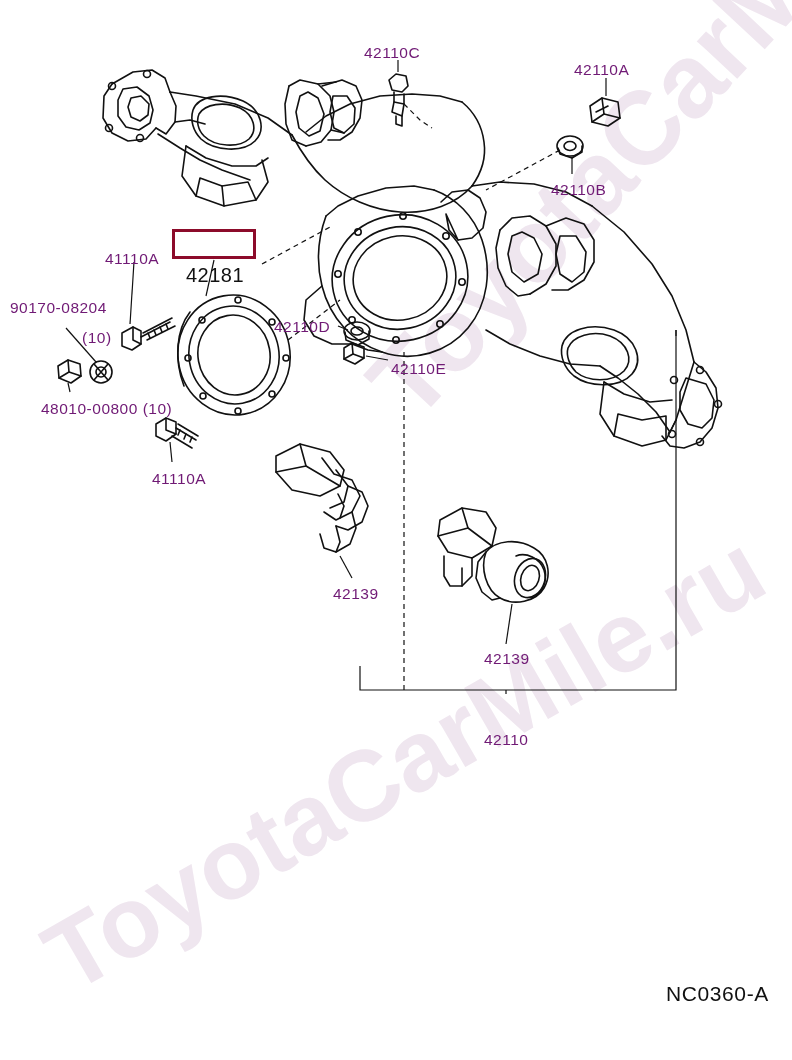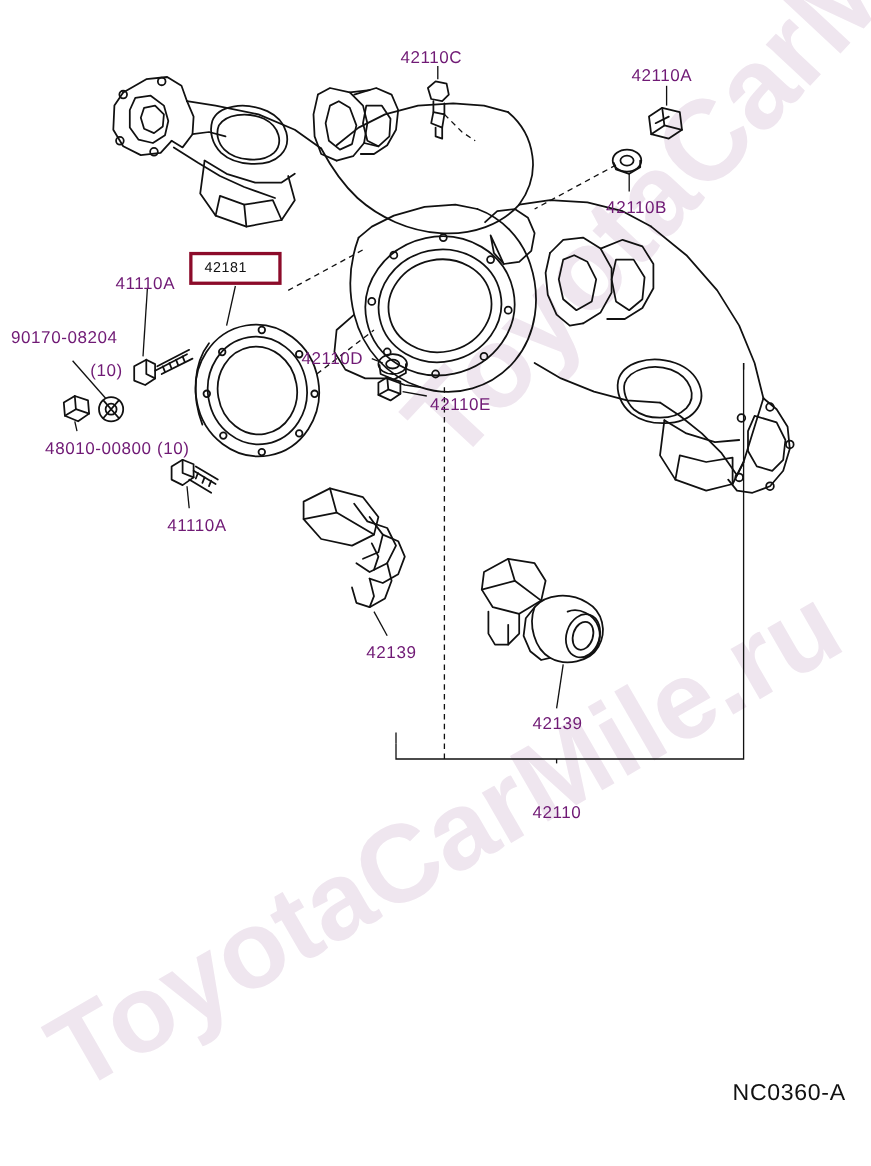--- a/index.html
+++ b/index.html
@@ -52,24 +52,25 @@
   }
   .highlight-box {
     position: absolute;
     border: 3px solid #8c0b2a;
     background: #ffffff;
     box-sizing: border-box;
   }
   .highlight-label {
     position: absolute;
     font-family: "Liberation Sans", sans-serif;
-    font-size: 13px;
+    font-size: 20px;
     letter-spacing: 0.5px;
     color: #111111;
     white-space: nowrap;
+    margin-top: 29px;
   }
   .footer-code {
     position: absolute;
     font-family: "Liberation Sans", sans-serif;
     font-size: 21px;
     letter-spacing: 0.6px;
     color: #111111;
   }
 </style>
 </head>

